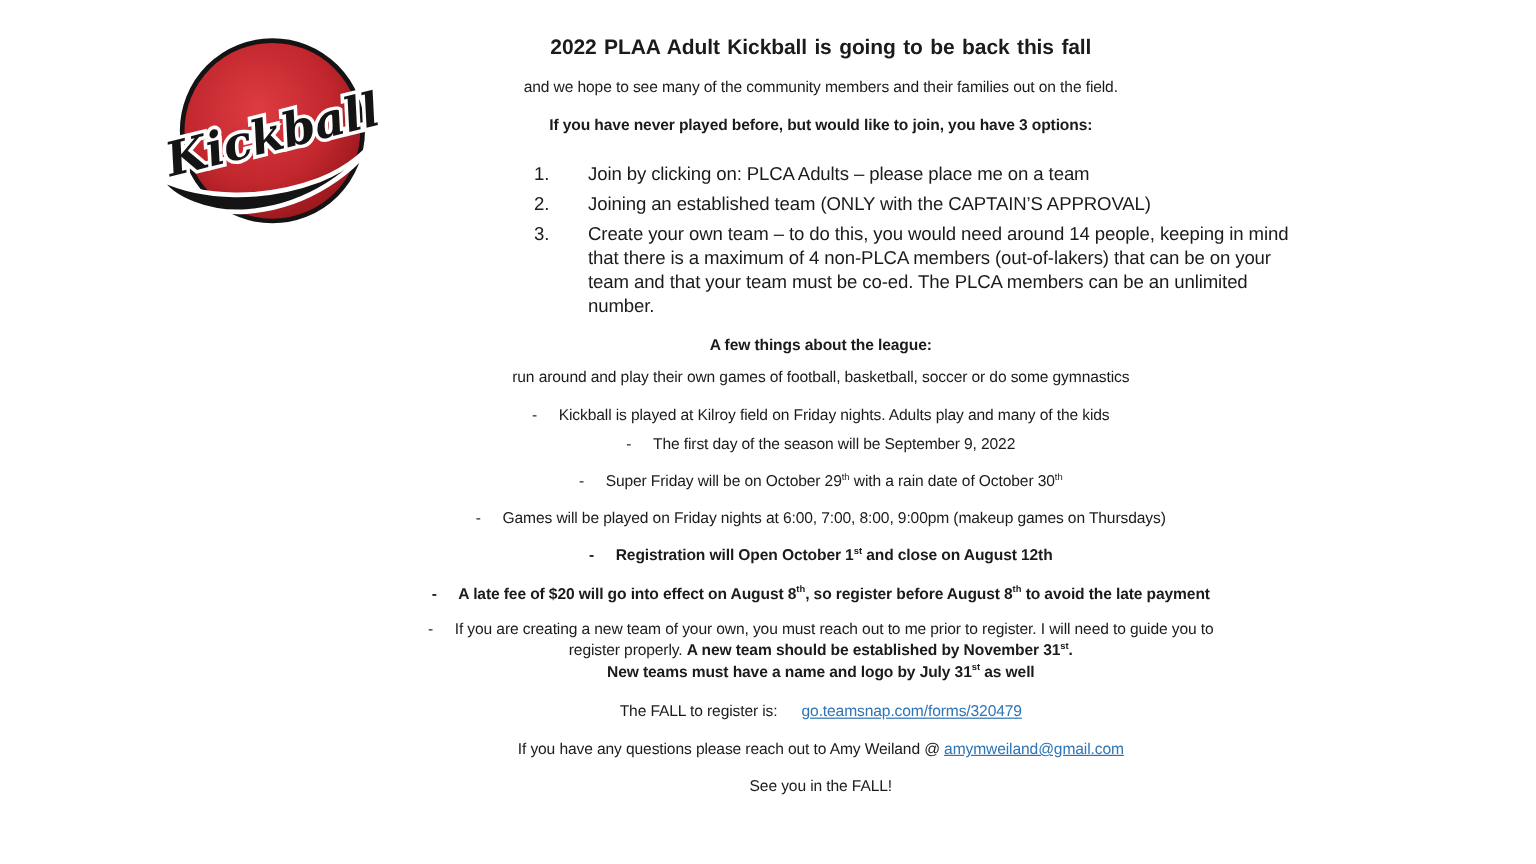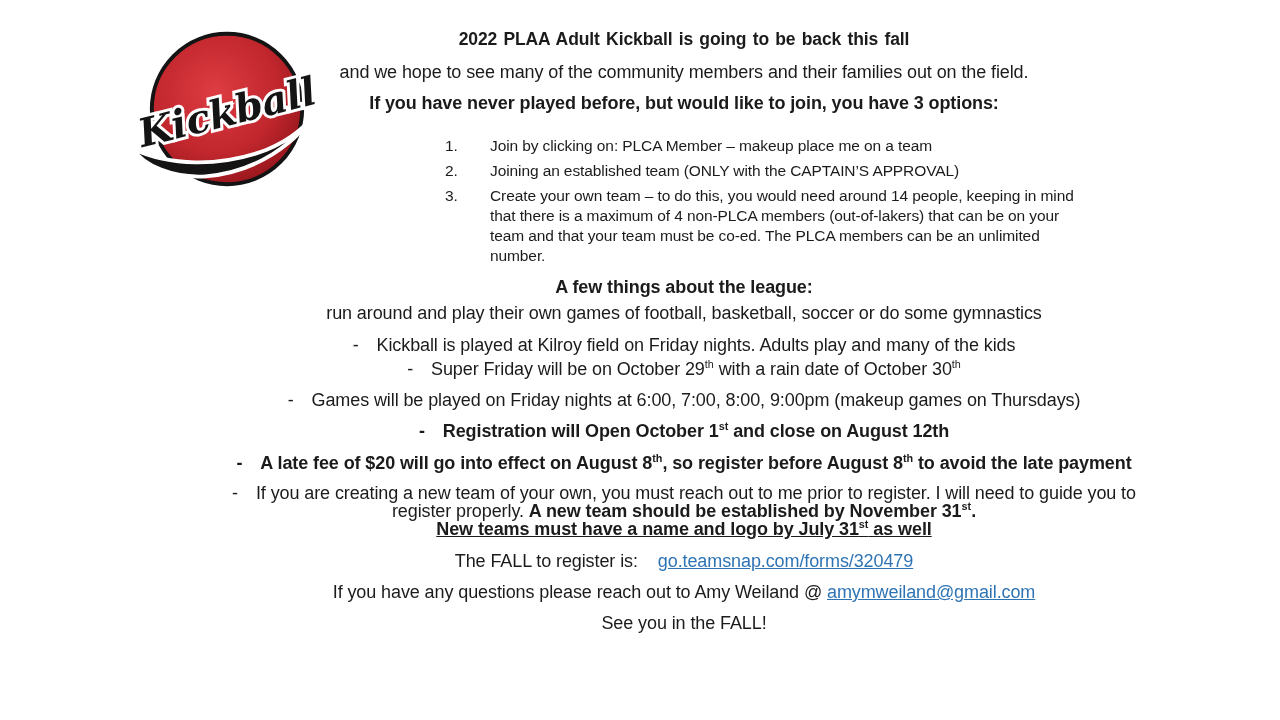--- a/index.html
+++ b/index.html
@@ -3,28 +3,28 @@
 <meta charset="utf-8">
 <style>
   html,body{margin:0;padding:0;}
   body{
     width:1280px;height:720px;position:relative;overflow:hidden;
     background:#ffffff;color:#1b1b1b;
     font-family:"Liberation Sans","DejaVu Sans",sans-serif;
     letter-spacing:-0.1px;
   }
   .content{position:absolute;left:88px;right:0;top:0;padding-top:28px;text-align:center;}
-  .line{font-size:18px;line-height:21px;}
+  .line{font-size:13px;line-height:21px;}
   .b{font-weight:700;text-align:center;}
   .title{font-size:17.5px;line-height:23px;font-weight:700;margin-bottom:11px;word-spacing:1.5px;}
   .mb3{margin-bottom:3px;}
   .mb5{margin-bottom:5px;}
   .mb10{margin-bottom:10px;}
   .mb11{margin-bottom:11px;}
-  .mb13{margin-bottom:13px;text-decoration:underline;}
+  .mb13{margin-bottom:13px;}
   .mb22{margin-bottom:22px;}
   .tight{line-height:18px;}
   .gap{display:inline-block;width:18px;}
   .linkgap{display:inline-block;width:20px;}
   sup{font-size:0.6em;line-height:0;vertical-align:super;letter-spacing:0;}
   a{color:var(--link,#2e74b5);text-decoration:underline;cursor:pointer;}
   .opts{margin-left:357px;text-align:left;}
   .opt{display:flex;font-size:15.5px;line-height:20px;margin-bottom:5px;}
   .opt-num{flex:none;width:45px;}
   .opt-text{width:600px;}
@@ -50,39 +50,42 @@
 
   <div class="title">2022 PLAA Adult Kickball is going to be back this fall</div>
 
   <div class="line mb10">and we hope to see many of the community members and their families out on the field.</div>
 
   <div class="line b mb22">If you have never played before, but would like to join, you have 3 options:</div>
 
   <div class="opts">
     <div class="opt">
       <span class="opt-num">1.</span>
-      <span class="opt-text">Join by clicking on: PLCA Member – makeup place me on a team</span>
+      <span class="opt-text">Join by clicking on: PLCA Adults – please place me on a team</span>
     </div>
     <div class="opt">
       <span class="opt-num">2.</span>
       <span class="opt-text">Joining an established team (ONLY with the CAPTAIN’S APPROVAL)</span>
     </div>
     <div class="opt" style="margin-bottom:11px;">
       <span class="opt-num">3.</span>
       <span class="opt-text">Create your own team – to do this, you would need around 14 people, keeping in mind that there is a maximum of 4 non-PLCA members (out-of-lakers) that can be on your team and that your team must be co-ed. The PLCA members can be an unlimited number.</span>
     </div>
   </div>
 
   <div class="line b mb5">A few things about the league:</div>
 
   <div class="line mb11">run around and play their own games of football, basketball, soccer or do some gymnastics</div>
   <div class="line mb3">
     <span>-</span><span class="gap"></span><span>Kickball is played at Kilroy field on Friday nights. Adults play and many of the kids</span>
   </div>
 
+  <div class="line mb10">
+    <span>-</span><span class="gap"></span><span>The first day of the season will be September 9, 2022</span>
+  </div>
 
   <div class="line mb10">
     <span>-</span><span class="gap"></span><span>Super Friday will be on October 29</span><sup>th</sup><span> with a rain date of October 30</span><sup>th</sup>
   </div>
 
   <div class="line mb10">
     <span>-</span><span class="gap"></span><span>Games will be played on Friday nights at 6:00, 7:00, 8:00, 9:00pm (makeup games on Thursdays)</span>
   </div>
 
   <div class="line b mb11">

